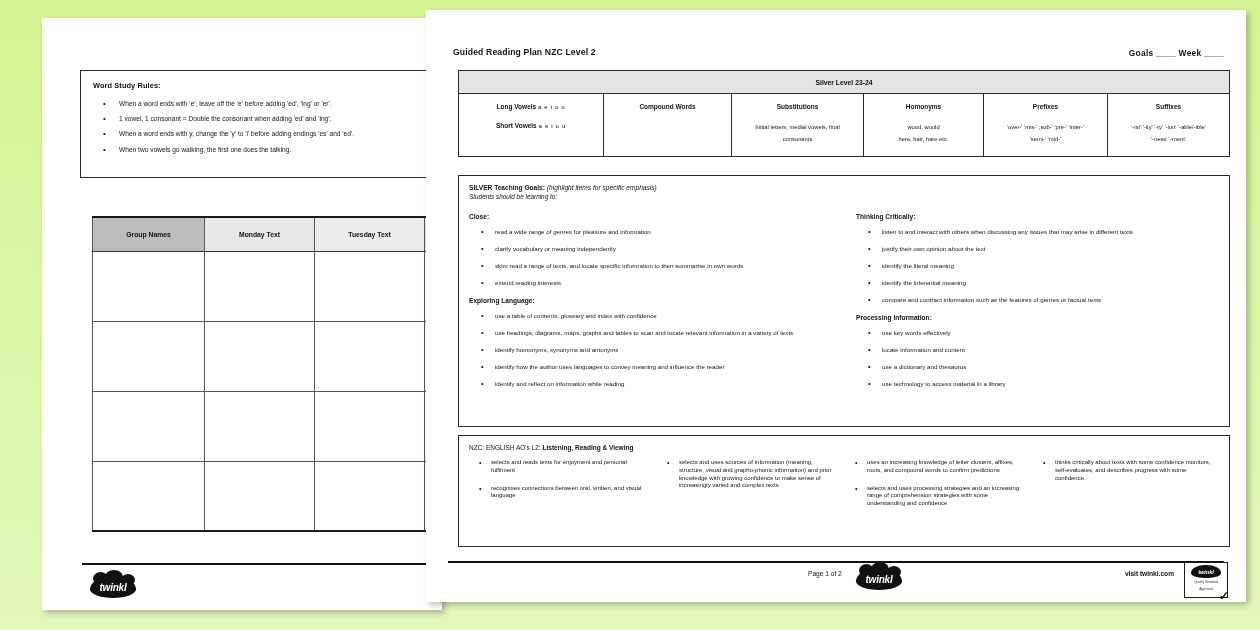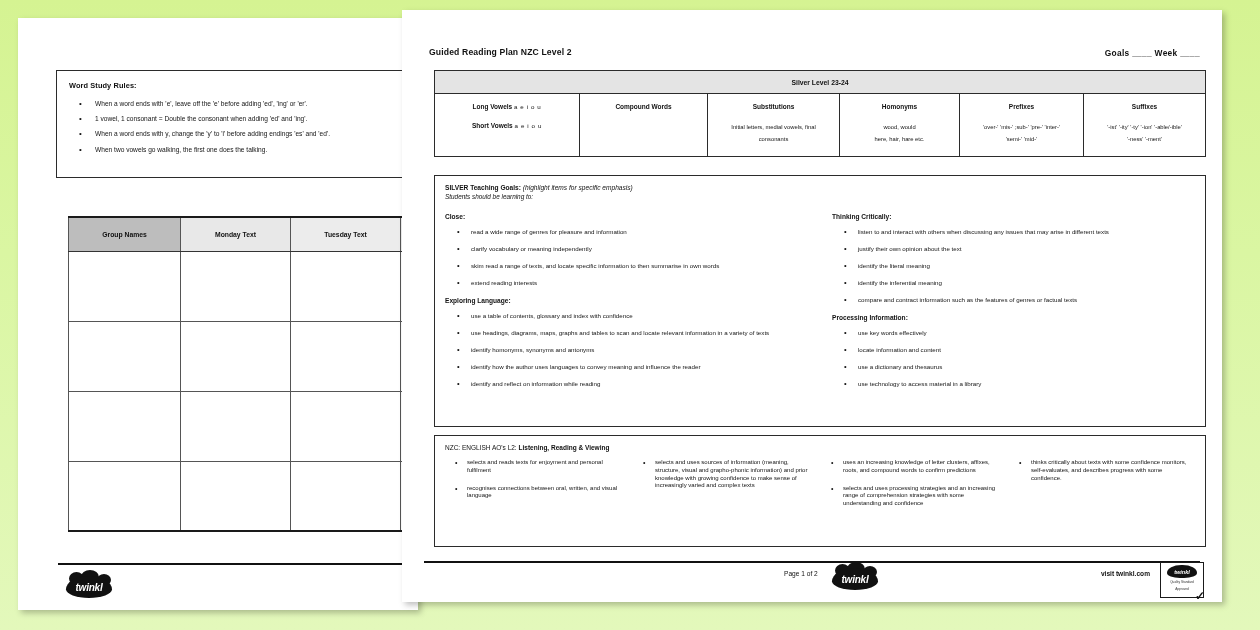--- a/index.html
+++ b/index.html
@@ -14,20 +14,21 @@
     width: 1260px; height: 630px;
     background: linear-gradient(180deg,#d5f392 0%, #daf6a2 40%, #e3f8bb 100%);
   }
 
   
   .page {
     position: absolute;
     background: #ffffff;
     box-shadow: 3px 3px 6px rgba(0,0,0,.25);
     overflow: hidden;
+    margin-left: 24px;
   }
   .page-back {
     left: 18px; top: 18px;
     width: 400px; height: 592px;
   }
   .page-front {
     left: 402px; top: 10px;
     width: 820px; height: 592px;
   }
 

